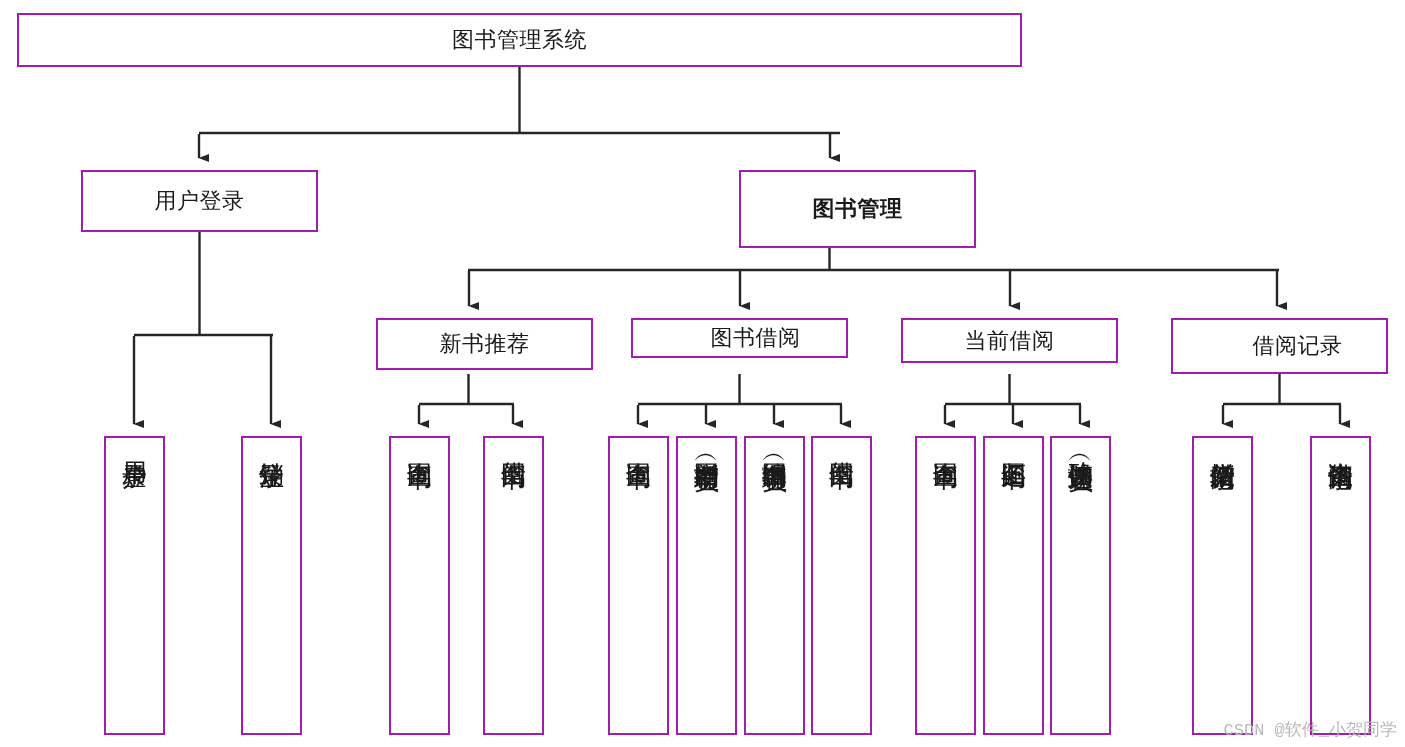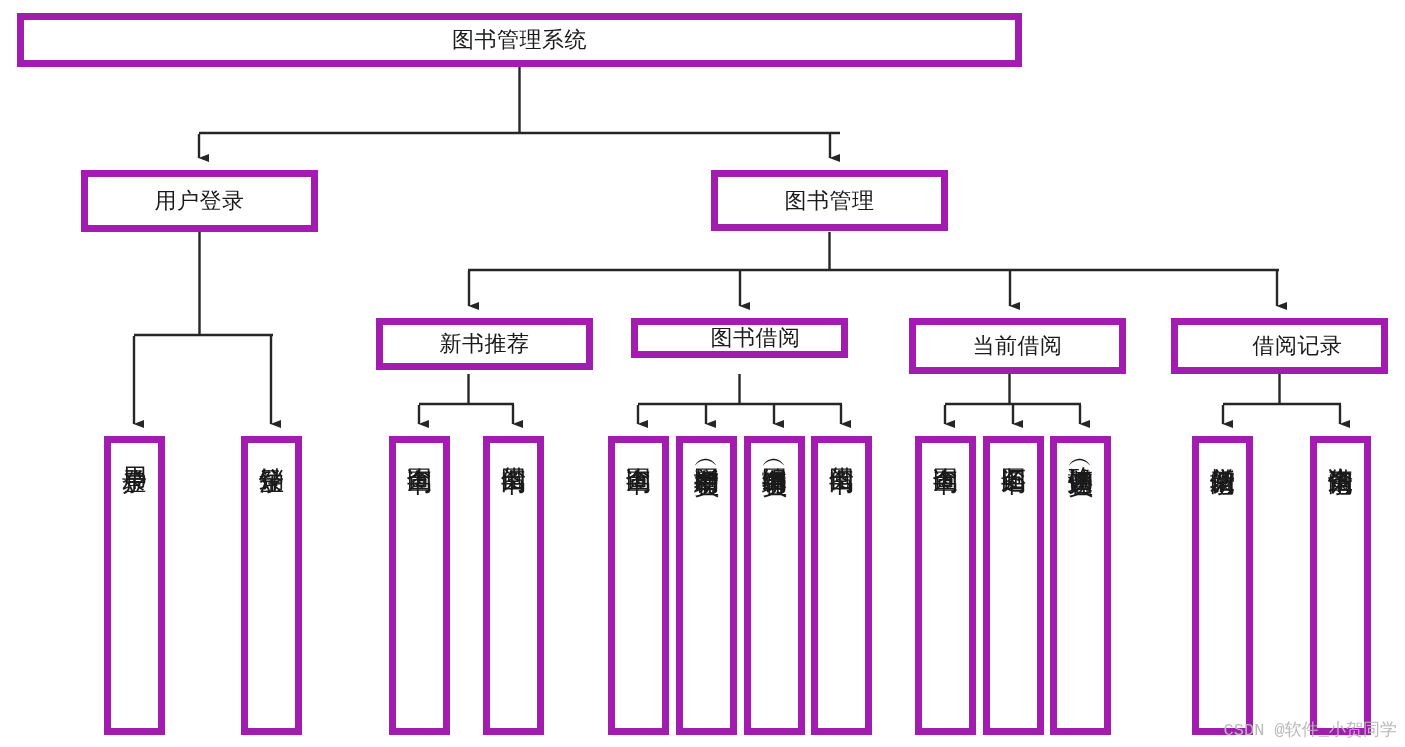--- a/index.html
+++ b/index.html
@@ -25,21 +25,21 @@
     left: 0;
     top: 0;
     width: 1405px;
     height: 747px;
     pointer-events: none;
   }
   .node {
     position: absolute;
     box-sizing: border-box;
     background: #ffffff;
-    border: 7px solid #a21caf;
+    border: 2px solid #a21caf;
     display: flex;
     align-items: center;
     justify-content: center;
     color: #1a1a1a;
   }
   .node-label {
     display: block;
     text-align: center;
     line-height: 1.18;
     letter-spacing: 0.5px;
@@ -146,31 +146,31 @@
     </g>
   </svg>
 
   <div class="node root horiz" style="left:17px; top:13px; width:1005px; height:54px;">
     <span class="node-label">图书管理系统</span>
   </div>
 
   <div class="node horiz" style="left:81px; top:170px; width:237px; height:62px;">
     <span class="node-label">用户登录</span>
   </div>
-  <div class="node horiz" style="left:711px; top:170px; width:237px; height:61px;">
+  <div class="node horiz" style="left:739px; top:170px; width:237px; height:78px;font-weight:bold;">
     <span class="node-label">图书管理</span>
   </div>
 
   <div class="node horiz" style="left:376px; top:318px; width:217px; height:52px;">
     <span class="node-label">新书推荐</span>
   </div>
   <div class="node horiz" style="left:631px; top:318px; width:217px; height:40px;padding-left:32px;">
     <span class="node-label">图书借阅</span>
   </div>
-  <div class="node horiz" style="left:901px; top:318px; width:217px; height:56px;margin-left:8px;">
+  <div class="node horiz" style="left:901px; top:318px; width:217px; height:45px;">
     <span class="node-label">当前借阅</span>
   </div>
   <div class="node horiz" style="left:1171px; top:318px; width:217px; height:56px;padding-left:36px;">
     <span class="node-label">借阅记录</span>
   </div>
 
   <div class="node leaf tall" style="left:104px; top:436px; width:61px; height:299px;">
     <span class="node-label">用户登录</span>
   </div>
   <div class="node leaf tall" style="left:241px; top:436px; width:61px; height:299px;">

